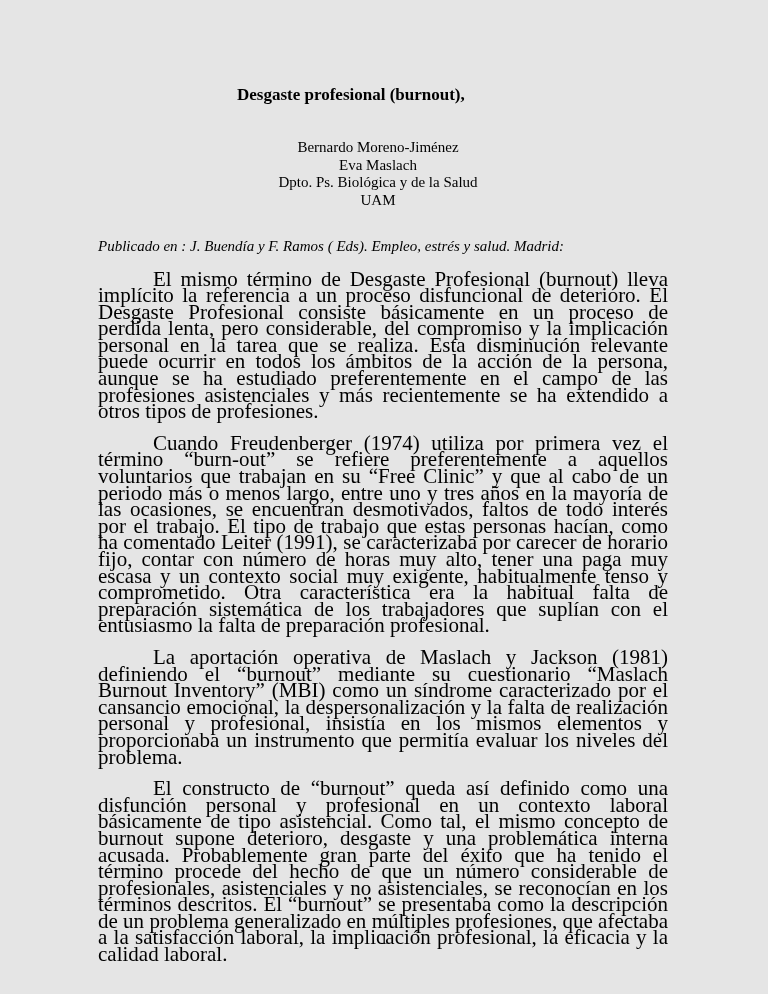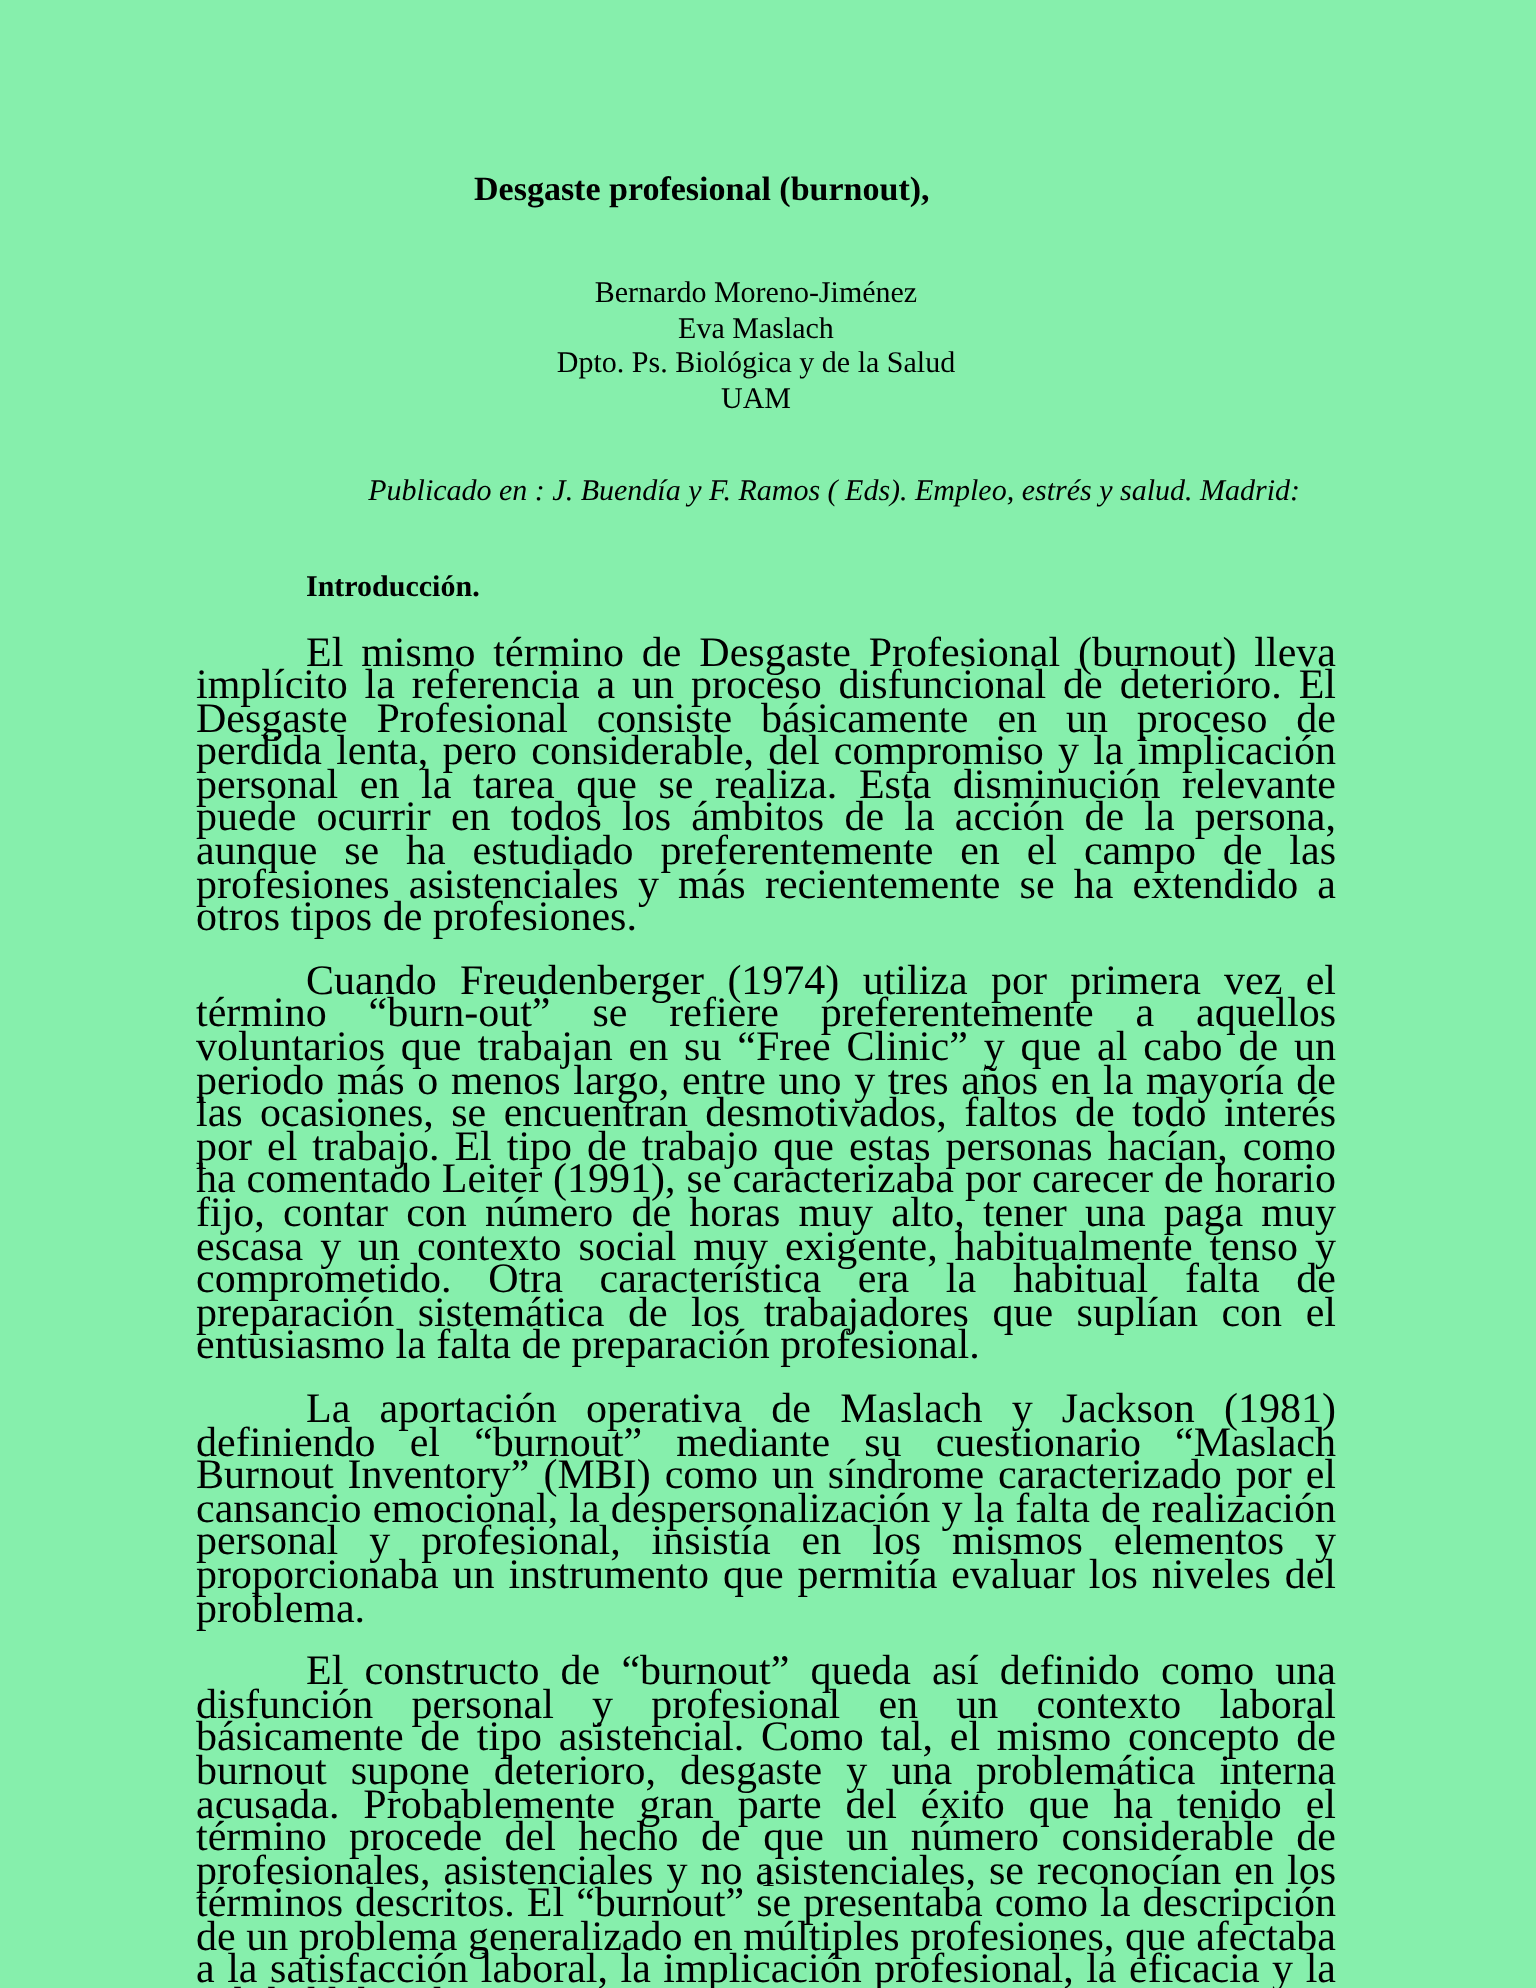--- a/index.html
+++ b/index.html
@@ -5,21 +5,21 @@
   html, body {
     margin: 0;
     padding: 0;
     background: #ffffff;
   }
   .page {
     position: relative;
     width: 768px;
     height: 994px;
     margin: 0 auto;
-    background: #86efac;
+    background: #e5e5e5;
     color: #000000;
     font-family: "Liberation Serif", "DejaVu Serif", serif;
     box-sizing: border-box;
     padding: 0 100px 0 98px;
     overflow: hidden;
   }
   .doc-title {
     margin: 84px 0 0 139px;
     font-size: 17px;
     line-height: 21px;
@@ -28,21 +28,21 @@
   .authors {
     margin-top: 34px;
     padding-right: 10px;
     text-align: center;
     font-size: 15px;
     line-height: 17.5px;
   }
   .pub-note {
     margin-top: 28px;
     padding-right: 18px;
-    text-align: right;
+    text-align: left;
     font-style: italic;
     font-size: 15px;
     line-height: 18.5px;
   }
   .section-heading {
     margin: 30px 0 0 55px;
     font-size: 15px;
     font-weight: bold;
   }
   .body-para {
@@ -74,21 +74,20 @@
     <div>Bernardo Moreno-Jiménez</div>
     <div>Eva Maslach</div>
     <div>Dpto. Ps. Biológica y de la Salud</div>
     <div>UAM</div>
   </div>
 
   <div class="pub-note">
     <div>Publicado en : J. Buendía y F. Ramos ( Eds). Empleo, estrés y salud.  Madrid:</div>
   </div>
 
-  <div class="section-heading">Introducción.</div>
 
   <p class="body-para">El mismo término de Desgaste Profesional (burnout) lleva implícito la referencia a un proceso disfuncional de deterioro. El Desgaste Profesional consiste básicamente en un proceso de perdida lenta, pero considerable, del compromiso y la implicación personal en la tarea que se realiza. Esta disminución relevante puede ocurrir en todos los ámbitos de la acción de la persona, aunque se ha estudiado preferentemente en el campo de las profesiones asistenciales y más recientemente se ha extendido a otros tipos de profesiones.</p>
   <p class="body-para">Cuando Freudenberger (1974) utiliza por primera vez el término “burn-out” se refiere preferentemente a aquellos voluntarios que trabajan en su “Free Clinic” y que al cabo de un periodo más o menos largo, entre uno y tres años en la mayoría de las ocasiones,  se encuentran desmotivados, faltos de todo interés por el trabajo. El tipo de trabajo que estas personas hacían, como ha comentado Leiter (1991), se caracterizaba por carecer de horario fijo, contar con número de horas muy alto, tener una paga muy escasa y un contexto social muy exigente, habitualmente tenso y comprometido. Otra característica era la habitual falta de preparación sistemática de los trabajadores que suplían con el entusiasmo la falta de preparación profesional.</p>
   <p class="body-para">La aportación operativa de Maslach y Jackson (1981) definiendo el “burnout” mediante su cuestionario “Maslach Burnout Inventory” (MBI) como un síndrome caracterizado por el cansancio emocional, la despersonalización y la falta de realización personal y profesional, insistía en los mismos elementos y proporcionaba un instrumento que permitía evaluar los niveles del problema.</p>
   <p class="body-para">El constructo de “burnout” queda así definido como una disfunción personal y profesional en un contexto laboral básicamente de tipo asistencial. Como tal, el mismo concepto de burnout supone deterioro,  desgaste y una problemática interna acusada. Probablemente gran parte del éxito que ha tenido el término procede del hecho de que un número considerable de profesionales, asistenciales y no asistenciales, se reconocían en los términos descritos. El “burnout” se presentaba como la descripción de un problema generalizado en múltiples profesiones, que afectaba a la satisfacción laboral, la implicación profesional, la eficacia  y la calidad laboral.</p>
 
   <div class="page-number">1</div>
 
 </div>
 

